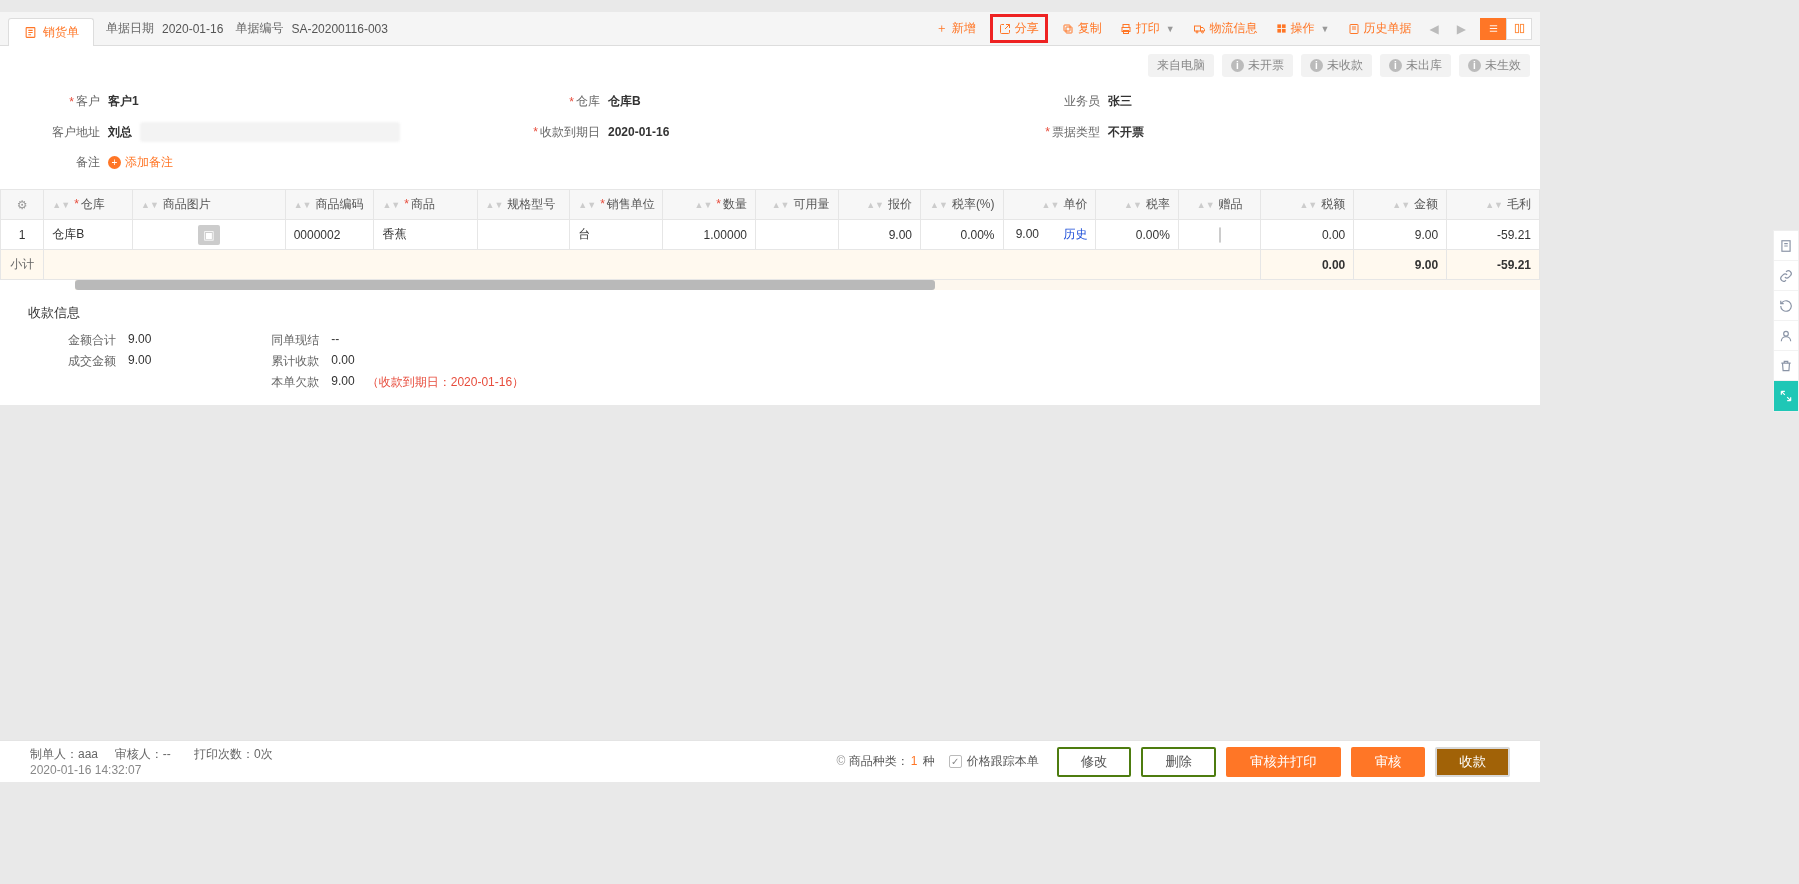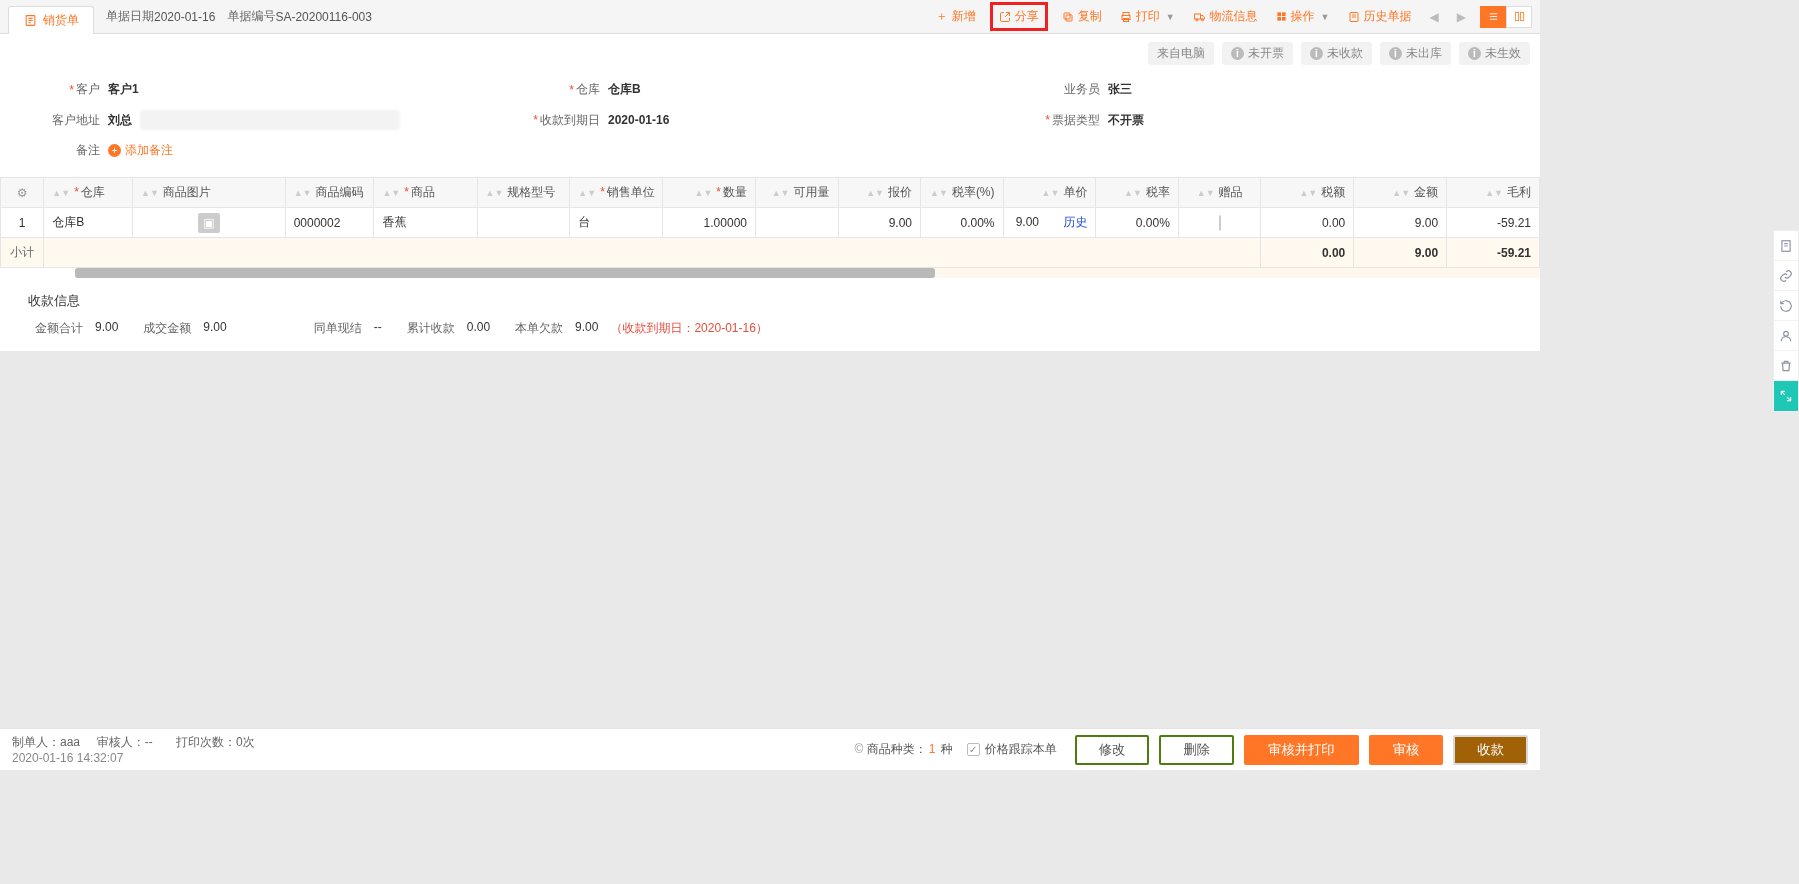--- a/index.html
+++ b/index.html
@@ -1,22 +1,22 @@
 <!DOCTYPE html>
 <html><head>
 <meta charset="utf-8">
 <style>
   * { box-sizing: border-box; margin: 0; padding: 0; }
   body { font-family: "Microsoft YaHei", Arial, sans-serif; font-size: 12px; color: #333; background: #e9e9e9; width: 1799px; height: 884px; overflow: hidden; position: relative; }
-  .page { width: 1540px; height: 770px; background: #e9e9e9; position: absolute; top:0; left:0; display:flex; flex-direction:column; }
+  .page { width: 1540px; height: 770px; background: #e9e9e9; position: absolute; top:12px; left:0; display:flex; flex-direction:column; }
   
   .topbar { height: 34px; background: #f5f5f5; border-bottom: 1px solid #ddd; display:flex; align-items:center; padding: 0 8px; gap: 12px; }
   .tab { height: 28px; background: #fff; border: 1px solid #ddd; border-bottom: none; display:inline-flex; align-items:center; padding: 0 14px; gap:6px; color:#ff7626; font-size:12px; border-radius: 3px 3px 0 0; margin-top:6px; }
   .tab .icon { width:14px; height:14px; display:inline-flex; align-items:center; justify-content:center; }
-  .meta { display:flex; align-items:center; color:#666; }
+  .meta { display:flex; align-items:center; gap: 8px; color:#666; }
   .meta .val { color:#555; }
   .tool-right { margin-left:auto; display:flex; align-items:center; gap: 10px; }
   .tool-right .titem { display:inline-flex; align-items:center; gap:4px; color:#666; cursor:pointer; padding: 3px 4px; }
   .tool-right .titem.orange { color:#ff7626; }
   .tool-right .titem .chev { font-size:9px; color:#999; margin-left:2px; }
   .highlight-box { border: 3px solid #e22; padding: 0 2px; }
   .nav-arrow { color:#bbb; padding:0 4px; cursor:pointer; }
   .view-toggle { display:inline-flex; }
   .view-toggle .vt { width:26px; height:22px; border:1px solid #ddd; display:flex; align-items:center; justify-content:center; background:#fff; color:#ff8a3a; }
   .view-toggle .vt.active { background:#ff7626; color:#fff; border-color:#ff7626; }
@@ -51,32 +51,32 @@
   tr.subtotal td { background:#fff9ef; font-weight:600; color:#333; }
   tr.subtotal td:first-child { text-align:center; font-weight:normal; color:#666; }
   
   .hscroll { position:relative; height:10px; background:#fff; }
   .hscroll-track { position:absolute; left:75px; right:0; top:0; height:10px; background:#fdf7ee; }
   .hscroll-thumb { position:absolute; left:75px; width:860px; height:10px; background:#b9b9b9; border-radius:3px; top:0; }
   
   .section { background:#fff; padding:14px 28px; }
   .section-title { font-size:13px; color:#333; margin-bottom:10px; }
   .pay-grid { display:flex; gap:80px; }
-  .pay-col { display:flex; flex-direction:row; gap:18px; }
+  .pay-col { display:flex; flex-direction:column; gap:4px;margin-left:33px; }
   .pay-item { display:flex; gap:12px; }
   .pay-item .lbl { width:55px; text-align:right; color:#666; }
   .pay-item .val { color:#333; }
   .debt-val { color:#e74c3c; }
   .debt-note { color:#e74c3c; }
   
   .side-tools { position:fixed; right:0; top:230px; width:26px; background:#fff; border:1px solid #eee; display:flex; flex-direction:column; }
   .side-tools .sitem { height:30px; display:flex; align-items:center; justify-content:center; color:#8a94a6; border-bottom:1px solid #f2f2f2; cursor:pointer; }
   .side-tools .sitem.expand { background:#1fc7b6; color:#fff; border:none; }
   
-  .footer { position:absolute; left:0; right:0; bottom:0; background:#fff; border-top:1px solid #e4e4e4; height:42px; display:flex; align-items:center; padding: 0 12px; gap:18px; }
+  .footer { position:absolute; left:0; right:0; bottom:0; background:#fff; border-top:1px solid #e4e4e4; height:42px; display:flex; align-items:center; padding: 0 30px; gap:18px; }
   .foot-left { color:#666; display:flex; gap:18px; align-items:center; }
   .foot-left .sub { color:#888; }
   .foot-mid { margin-left:auto; display:flex; align-items:center; gap:14px; color:#555; }
   .foot-mid .count { color:#ff7626; margin: 0 2px; }
   .cb { width:13px;height:13px;border:1px solid #bbb;border-radius:2px;display:inline-flex;align-items:center;justify-content:center;background:#fff;color:#888;font-size:10px; }
   .foot-btns { display:flex; gap:10px; }
   .btn { height:30px; padding:0 22px; border:2px solid #4d7c0f; background:#fff; color:#555; border-radius:2px; cursor:pointer; display:inline-flex; align-items:center; justify-content:center; }
   .btn.primary { background:#ff7626; border-color:#ff7626; color:#fff; }
   .btn.disabled { background:#a16207; border-color:#d9d9d9; color:#fff; cursor:not-allowed;font-family:Liberation Serif, serif; }
   .footer .meta-block { display:flex; flex-direction:column; line-height:16px; }

